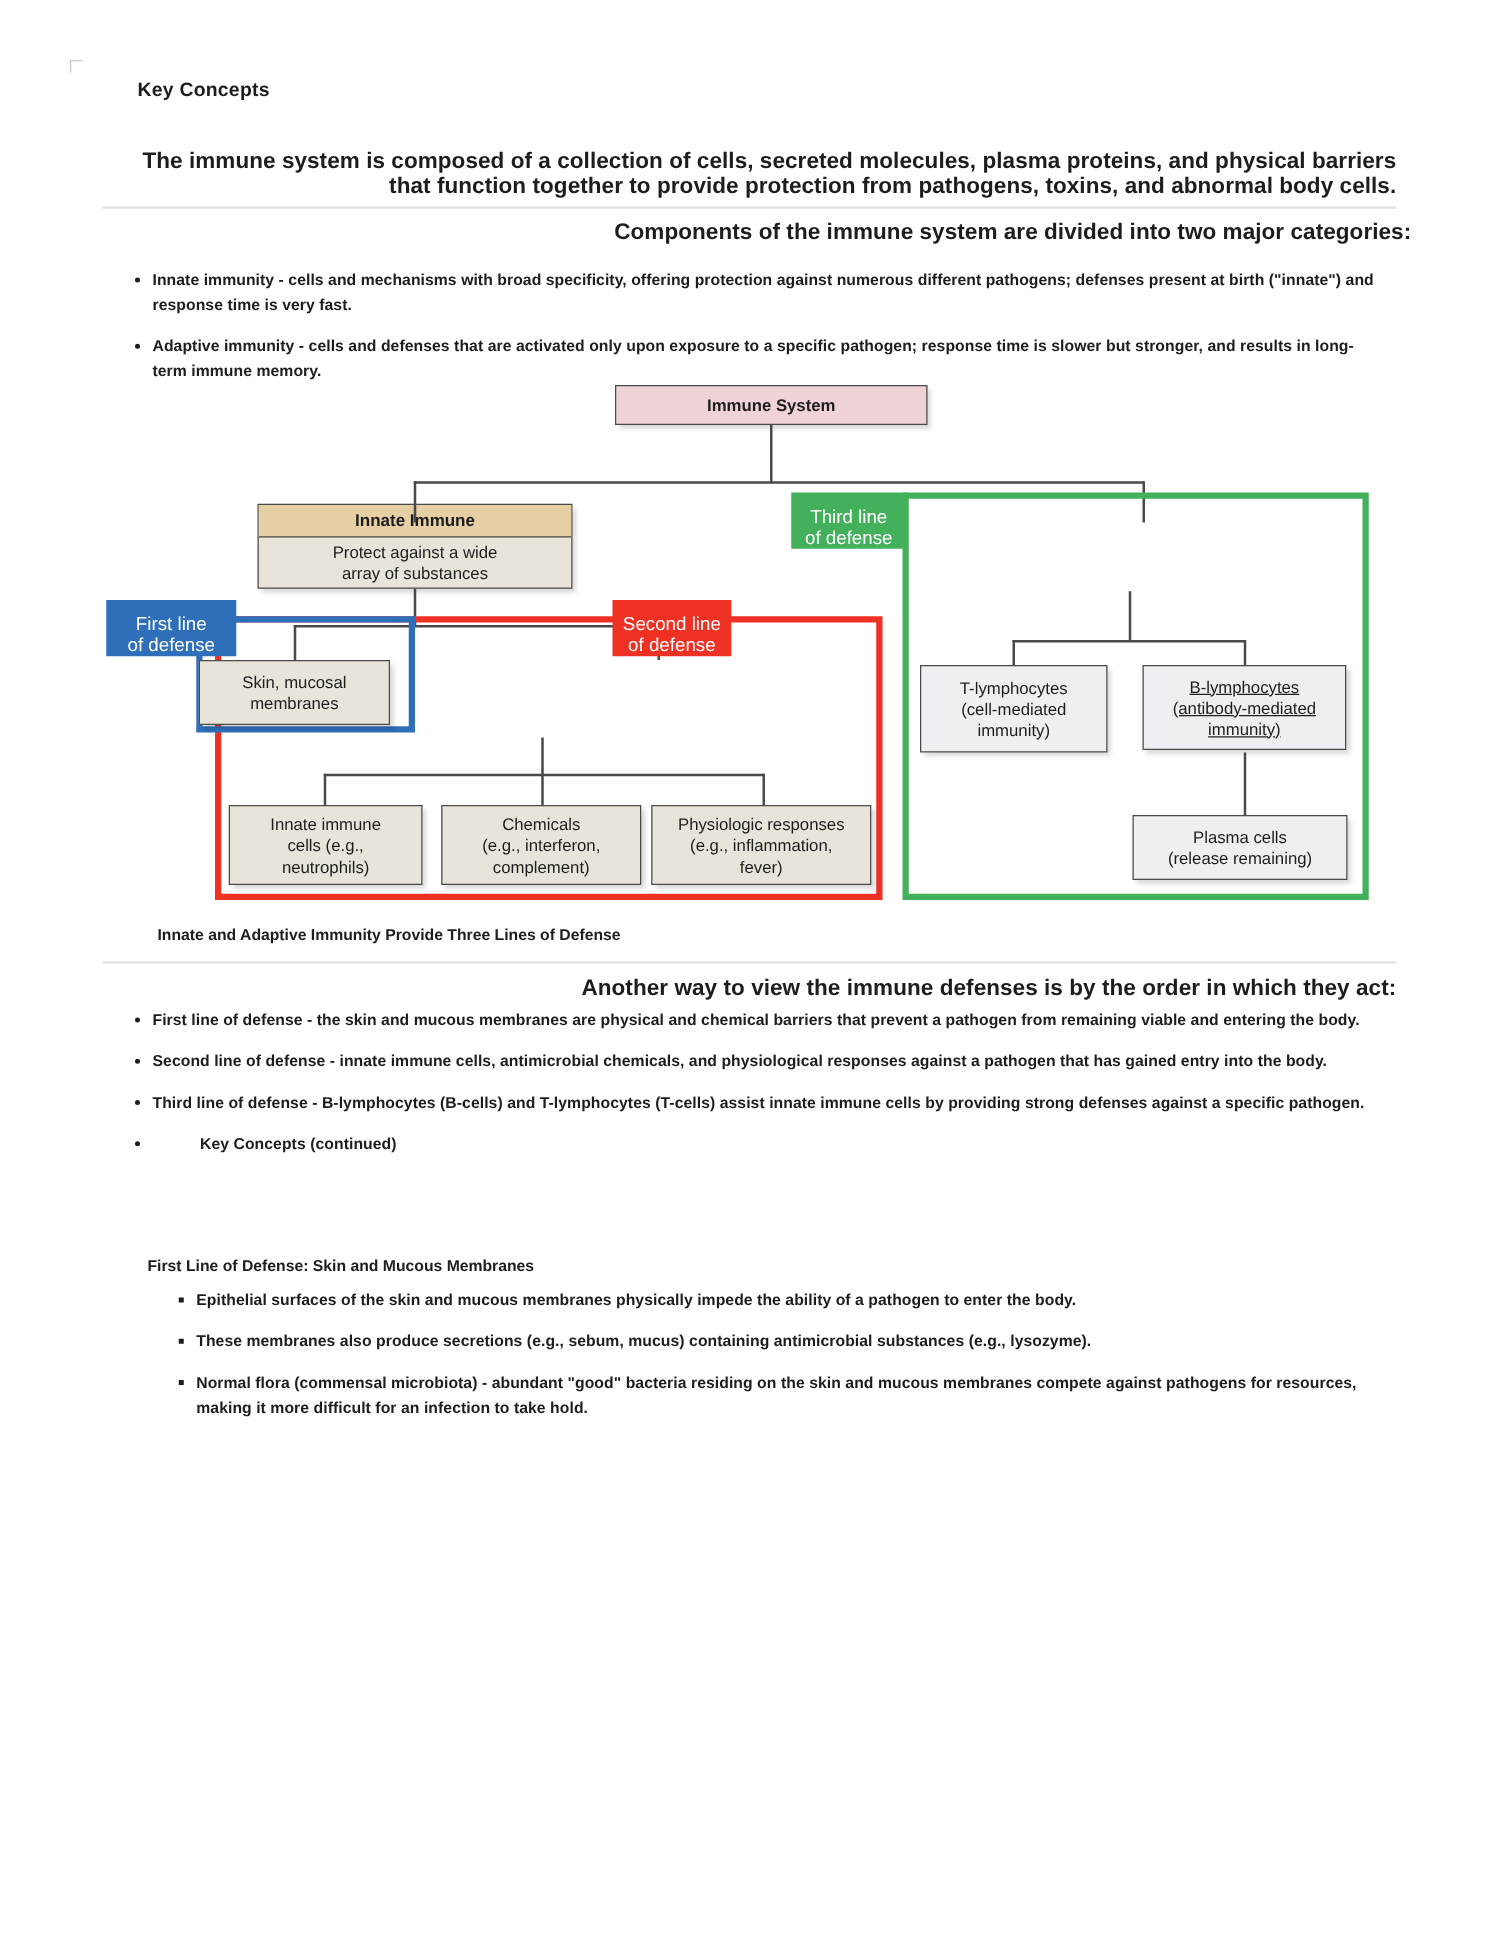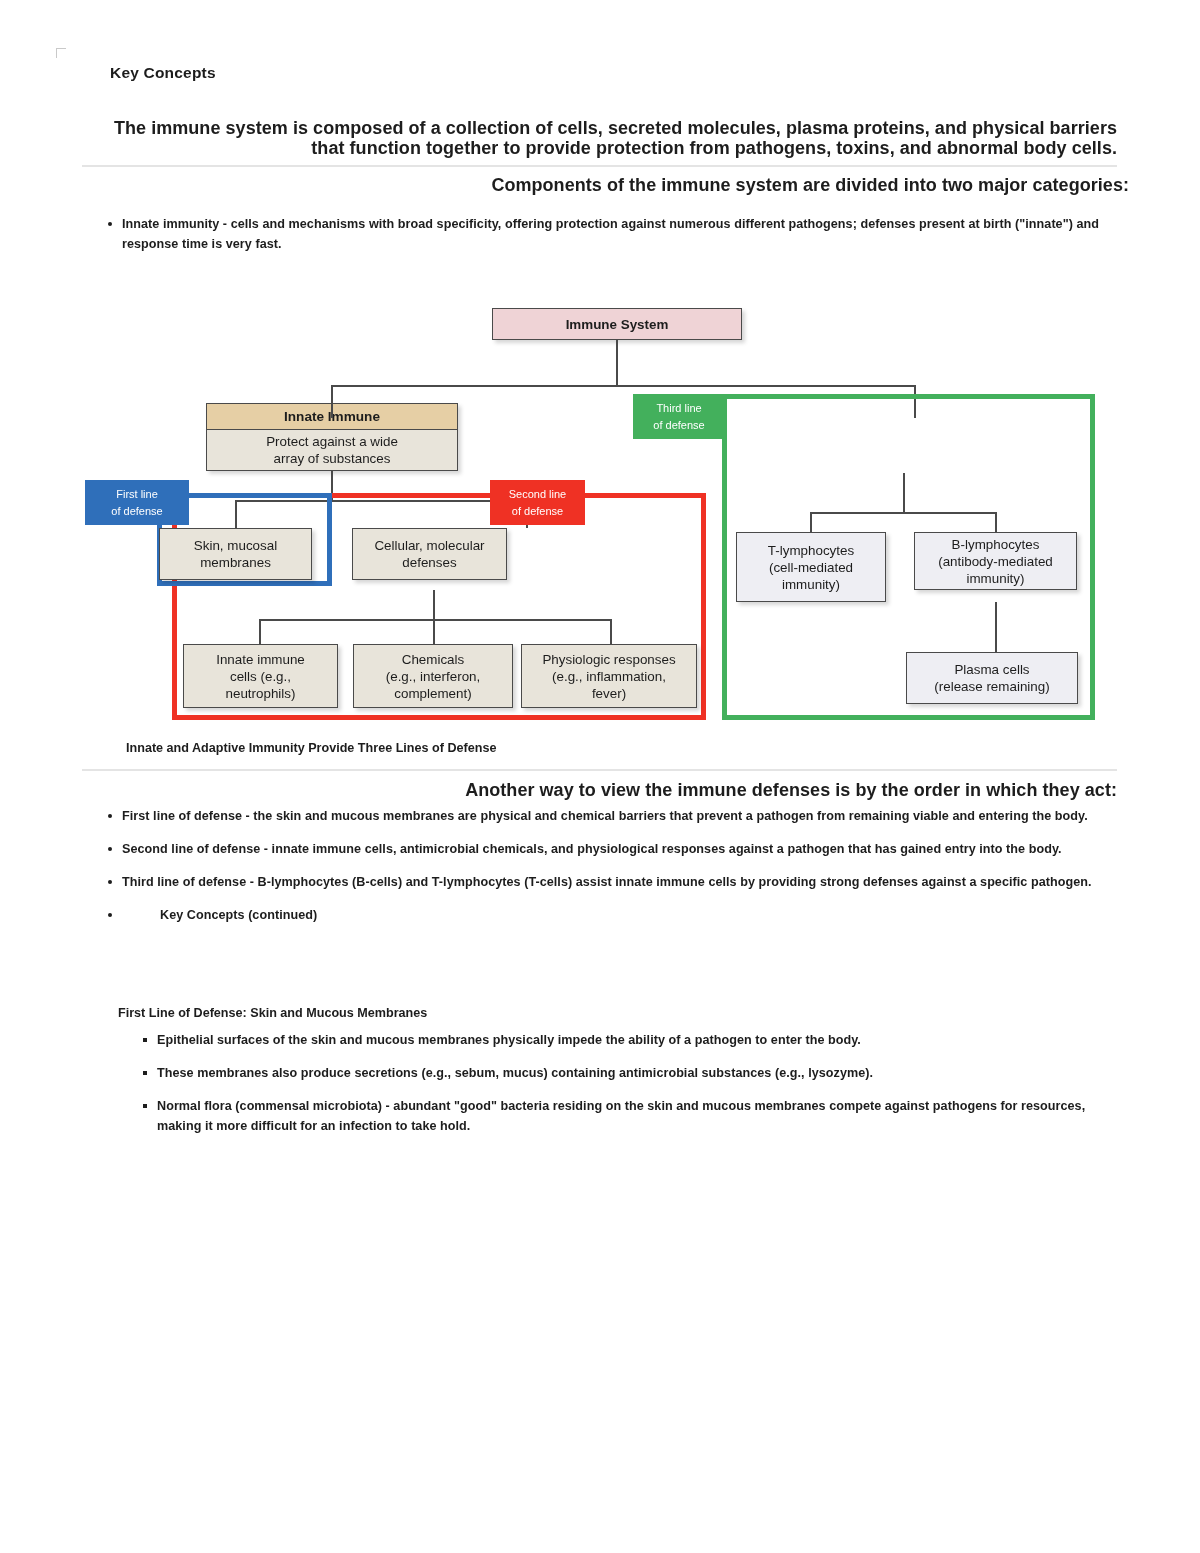--- a/index.html
+++ b/index.html
@@ -40,22 +40,22 @@
   .nodebox .body{flex:1;display:flex;align-items:center;justify-content:center;
     text-align:center;font-size:13.4px;line-height:17px;color:#1d1d1d;padding:3px 5px;}
   .nodebox .hdr{border-bottom:1.4px solid #4a4a4a;text-align:center;font-weight:bold;
     font-size:13.6px;padding:5px 4px;color:#1d1d1d;}
 
   .pinkbox{background:#efd3d6;}
   .tanhdr{background:#e6cfa5;}
   .lavhdr{background:#dedcea;}
   .lavbody{background:#eeeef3;}
 
-  .tagbox{position:absolute;box-sizing:border-box;display:flex;align-items:center;
-    justify-content:center;text-align:center;color:#fff;font-size:11px;line-height:17px;
+  .tagbox{position:absolute;box-sizing:border-box;display:flex;align-items:flex-end;
+    justify-content:center;text-align:center;color:#fff;font-size:15px;line-height:17px;
     z-index:6;}
   .tag-blue{background:#2f6fba;}
   .tag-red{background:#ef3124;}
   .tag-green{background:#43b05c;}
 
   .outline{position:absolute;box-sizing:border-box;z-index:4;background:transparent;}
   .ol-blue{border:5px solid #2f6fba;}
   .ol-red{border:5px solid #ef3124;}
   .ol-green{border:5px solid #43b05c;}
 
@@ -73,20 +73,21 @@
   <div class="h-title">Key Concepts</div>
 
   <div class="para" style="left:82px;top:118px;width:1035px;">The immune system is composed of a collection of cells, secreted molecules, plasma proteins, and physical barriers that function together to provide protection from pathogens, toxins, and abnormal body cells.</div>
 
   <div class="rule" style="left:82px;top:165px;width:1035px;"></div>
 
   <div class="para" style="left:94px;top:175px;width:1035px;">Components of the immune system are divided into two major categories:</div>
 
   <ul class="bl" style="left:100px;top:214px;width:1010px;">
     <li>Innate immunity - cells and mechanisms with broad specificity, offering protection against numerous different pathogens; defenses present at birth ("innate") and response time is very fast.</li>
+    <li>Adaptive immunity - cells and defenses that are activated only upon exposure to a specific pathogen; response time is slower but stronger, and results in long-term immune memory.</li>
   </ul>
 
   <div class="diagram">
 
     <div class="ln lnv" style="left:616px;top:50px;height:46px;"></div>
     <div class="ln lnh" style="left:331px;top:95px;width:584px;"></div>
     <div class="ln lnv" style="left:331px;top:95px;height:33px;"></div>
     <div class="ln lnv" style="left:914px;top:95px;height:33px;"></div>
 
     <div class="nodebox pinkbox" style="left:492px;top:18px;width:250px;height:32px;">
@@ -147,40 +148,32 @@
 
     <div class="nodebox" style="left:159px;top:238px;width:153px;height:52px;z-index:5;">
       <div class="body">
         <span>
           <span>Skin, mucosal</span><br>
           <span>membranes</span>
         </span>
       </div>
     </div>
 
-    <div class="nodebox" style="left:352px;top:238px;width:155px;height:52px;z-index:5;">
-      <div class="body">
-        <span>
-          <span>Cellular, molecular</span><br>
-          <span>defenses</span>
-        </span>
-      </div>
-    </div>
 
     <div class="nodebox lavbody" style="left:736px;top:242px;width:150px;height:70px;z-index:5;">
       <div class="body">
         <span>
           <span>T-lymphocytes</span><br>
           <span>(cell-mediated</span><br>
           <span>immunity)</span>
         </span>
       </div>
     </div>
 
-    <div class="nodebox lavbody" style="left:914px;top:242px;width:163px;height:58px;z-index:5;">
+    <div class="nodebox lavbody" style="left:914px;top:242px;width:163px;height:68px;z-index:5;text-decoration:underline;">
       <div class="body">
         <span>
           <span>B-lymphocytes</span><br>
           <span>(antibody-mediated</span><br>
           <span>immunity)</span>
         </span>
       </div>
     </div>
 
     <div class="nodebox" style="left:183px;top:354px;width:155px;height:64px;z-index:5;">

